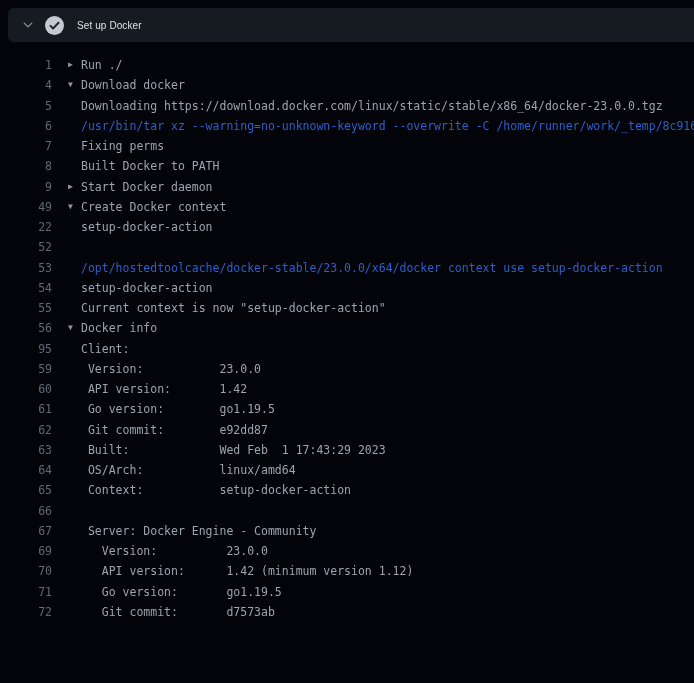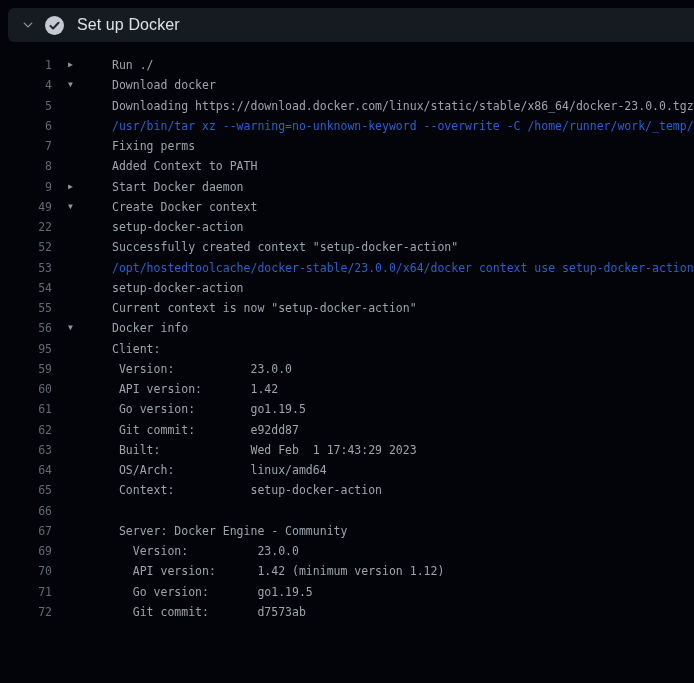--- a/index.html
+++ b/index.html
@@ -9,33 +9,33 @@
   }
   .step-header{
     position:absolute;left:8px;top:8px;right:-8px;height:34px;
     background:#161b22;border-radius:6px;
     display:flex;align-items:center;cursor:pointer;
   }
   .chev{margin-left:11px;width:18px;display:flex;align-items:center;justify-content:center;flex:none;}
   .check{margin-left:7px;width:20px;display:flex;align-items:center;justify-content:center;flex:none;}
   .step-title{
     margin-left:13px;font-family:"Liberation Sans",sans-serif;
-    font-size:16px;font-weight:400;color:#dbe2e9;letter-spacing:.1px;
+    font-size:10px;font-weight:400;color:#dbe2e9;letter-spacing:.1px;
   }
   .log{position:absolute;top:55px;left:0;right:0;}
   .row{
     display:flex;align-items:center;height:20.25px;
     font-size:11.5px;line-height:20.25px;white-space:pre;overflow:hidden;
   }
   .ln{width:52px;text-align:right;color:#5f6a73;flex:none;}
   .slot{
     width:13px;margin-left:16px;flex:none;color:#8d959e;
     font-size:8px;display:inline-flex;align-items:center;justify-content:flex-start;
   }
-  .txt{color:#9ca4ad;flex:none;margin-left:31px;}
+  .txt{color:#9ca4ad;flex:none;}
   .grp{cursor:pointer;}
   .cmd{color:#2d5fcd;}
   .lnk{cursor:pointer;}
 </style>
 </head>
 <body>
 
 <div class="page">
 
   <div class="step-header">
@@ -52,25 +52,25 @@
     </span>
     <span class="step-title">Set up Docker</span>
   </div>
 
   <div class="log">
       <div class="row"><span class="ln">1</span><span class="slot">▶</span><span class="txt grp">Run ./</span></div>
       <div class="row"><span class="ln">4</span><span class="slot">▼</span><span class="txt grp">Download docker</span></div>
       <div class="row"><span class="ln">5</span><span class="slot"></span><span class="txt"><span>Downloading </span><span class="lnk">https://download.docker.com/linux/static/stable/x86_64/docker-23.0.0.tgz</span></span></div>
       <div class="row"><span class="ln">6</span><span class="slot"></span><span class="txt cmd">/usr/bin/tar xz --warning=no-unknown-keyword --overwrite -C /home/runner/work/_temp/8c916</span></div>
       <div class="row"><span class="ln">7</span><span class="slot"></span><span class="txt">Fixing perms</span></div>
-      <div class="row"><span class="ln">8</span><span class="slot"></span><span class="txt">Added Context to PATH</span></div>
+      <div class="row"><span class="ln">8</span><span class="slot"></span><span class="txt">Built Docker to PATH</span></div>
       <div class="row"><span class="ln">9</span><span class="slot">▶</span><span class="txt grp">Start Docker daemon</span></div>
       <div class="row"><span class="ln">49</span><span class="slot">▼</span><span class="txt grp">Create Docker context</span></div>
       <div class="row"><span class="ln">22</span><span class="slot"></span><span class="txt">setup-docker-action</span></div>
-      <div class="row"><span class="ln">52</span><span class="slot"></span><span class="txt">Successfully created context "setup-docker-action"</span></div>
+      <div class="row"><span class="ln">52</span><span class="slot"></span></div>
       <div class="row"><span class="ln">53</span><span class="slot"></span><span class="txt cmd">/opt/hostedtoolcache/docker-stable/23.0.0/x64/docker context use setup-docker-action</span></div>
       <div class="row"><span class="ln">54</span><span class="slot"></span><span class="txt">setup-docker-action</span></div>
       <div class="row"><span class="ln">55</span><span class="slot"></span><span class="txt">Current context is now "setup-docker-action"</span></div>
       <div class="row"><span class="ln">56</span><span class="slot">▼</span><span class="txt grp">Docker info</span></div>
       <div class="row"><span class="ln">95</span><span class="slot"></span><span class="txt">Client:</span></div>
       <div class="row"><span class="ln">59</span><span class="slot"></span><span class="txt"> Version:           23.0.0</span></div>
       <div class="row"><span class="ln">60</span><span class="slot"></span><span class="txt"> API version:       1.42</span></div>
       <div class="row"><span class="ln">61</span><span class="slot"></span><span class="txt"> Go version:        go1.19.5</span></div>
       <div class="row"><span class="ln">62</span><span class="slot"></span><span class="txt"> Git commit:        e92dd87</span></div>
       <div class="row"><span class="ln">63</span><span class="slot"></span><span class="txt"> Built:             Wed Feb  1 17:43:29 2023</span></div>

